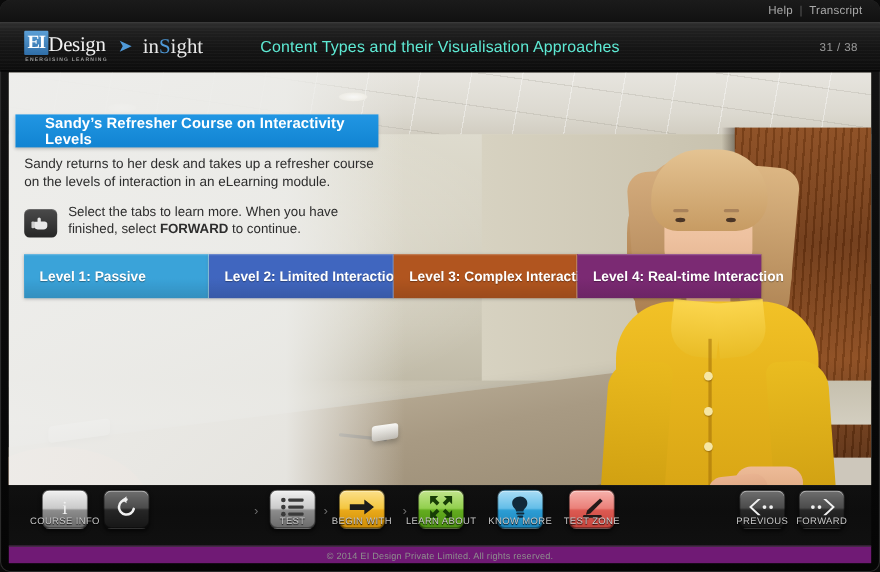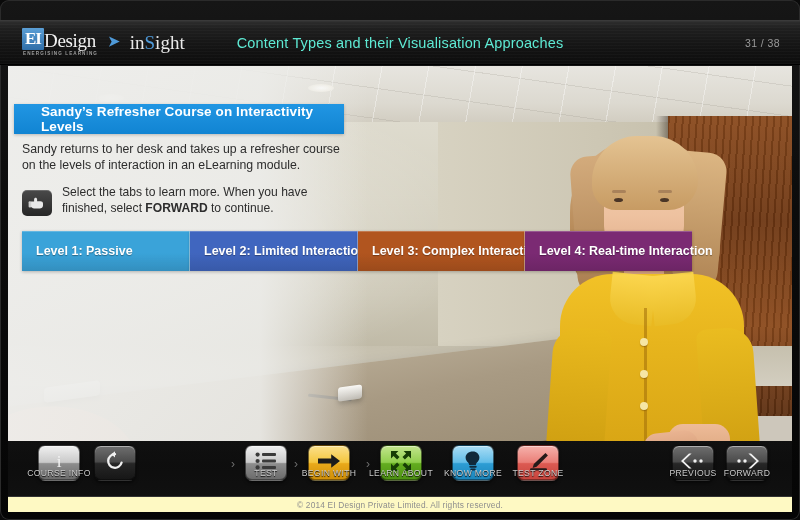--- a/index.html
+++ b/index.html
@@ -369,34 +369,39 @@
   .g-dark  { background:linear-gradient(180deg,#6f6f6f 0%,#4b4b4b 46%,#262626 52%,#161616 100%); }
   .g-amber { background:linear-gradient(180deg,#fbe08a 0%,#f4c63f 48%,#e9a91a 52%,#d08f08 100%); }
   .g-green { background:linear-gradient(180deg,#c2e58c 0%,#91cf4d 48%,#63ac1f 52%,#4d9113 100%); }
   .g-blue  { background:linear-gradient(180deg,#a9ddf5 0%,#62bde8 48%,#2d9dd4 52%,#1b85bb 100%); }
   .g-red   { background:linear-gradient(180deg,#f6b2ac 0%,#ea7f78 48%,#dc5a52 52%,#c6443c 100%); }
   .chev{
     position:absolute; top:16px; color:#6e6e6e; font-size:12px;
   }
   #copyright{
     position:absolute; left:8px; top:496px; width:784px; height:16px;
-    background:#fef9c3;
+    background:#701a75;
     display:flex; align-items:center; justify-content:center;
     border-top:1px solid #323232;
   }
   #copyright span{
     color:#8e8e8e; font-size:8.3px; letter-spacing:.2px;
   }
 </style>
 </head>
 <body>
 
 <div id="app">
   <div id="bezel"></div>
 
+  <div id="toplinks">
+    <span class="lnk">Help</span>
+    <span class="sep">|</span>
+    <span class="lnk">Transcript</span>
+  </div>
 
   <div id="header"></div>
 
   <div id="logo">
     <div class="logo-block">
       <div class="logo-row">
         <span class="ei-badge">EI</span>
         <span class="logo-word">Design</span>
       </div>
       <div class="logo-tag">ENERGISING LEARNING</div>

